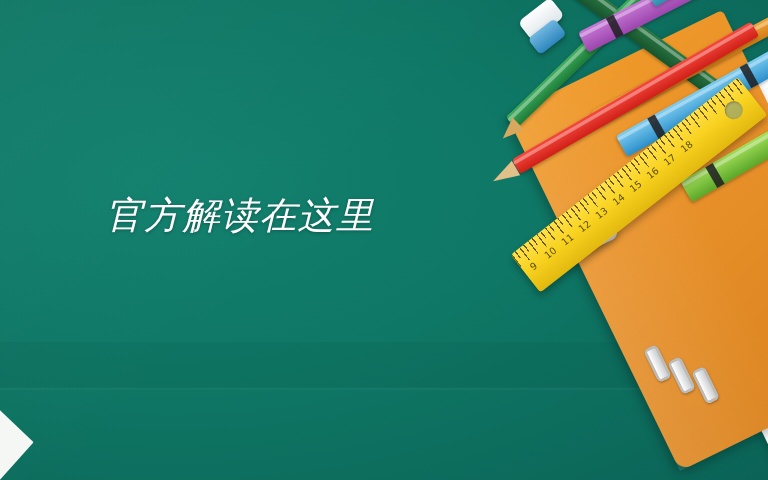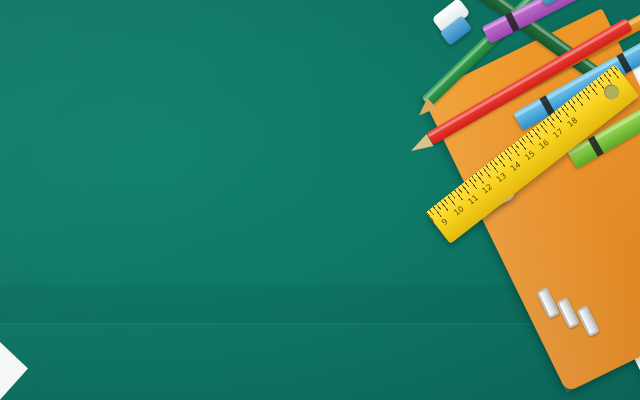--- a/index.html
+++ b/index.html
@@ -335,15 +335,16 @@
         <span>16</span>
         <span>17</span>
         <span>18</span>
       </div>
       <div class="ruler-hole"></div>
     </div>
 
   </div>
 
   <div class="headline">
+    <span class="l2">官方解读在这里</span>
   </div>
 
 </div>
 
 </body></html>

